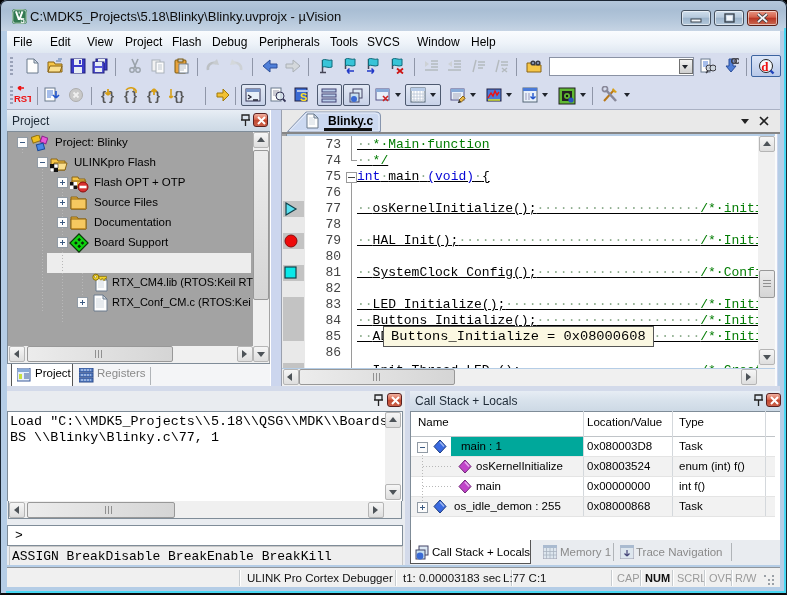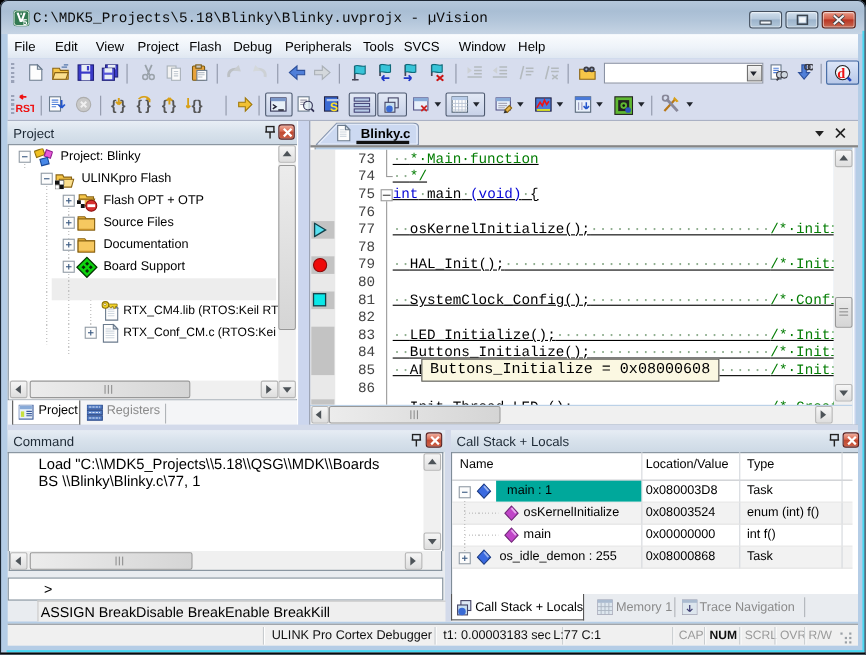--- a/index.html
+++ b/index.html
@@ -5,21 +5,21 @@
 * { margin:0; padding:0; box-sizing:border-box; }
 html,body { width:787px; height:595px; overflow:hidden; background:#000; }
 body { font-family:"Liberation Sans", sans-serif; font-size:13px; }
 .abs { position:absolute; }
 #win { position:absolute; left:0; top:0; width:787px; height:595px; background:#b5cde6; border-radius:7px 7px 0 0; }
 #winborder { position:absolute; left:0; top:0; width:787px; height:595px; border:1px solid #1b2633; border-bottom:2px solid #0a0a0a; border-radius:7px 7px 0 0; z-index:90; pointer-events:none; }
 #cyanR { position:absolute; right:1px; top:28px; width:2px; bottom:2px; background:#49d7f2; z-index:89; }
 #cyanB { position:absolute; left:6px; right:2px; bottom:2px; height:2px; background:#49d7f2; z-index:89; }
 
 #titlebar { position:absolute; left:1px; top:1px; width:785px; height:30px; border-radius:6px 6px 0 0; background:linear-gradient(180deg,#b4c7db 0%,#a9bed4 30%,#b3c6da 60%,#c6d4e4 100%); }
-#title { position:absolute; left:29px; top:8px; color:#0c0c0c; font-size:13px;font-family:Liberation Mono, monospace; }
+#title { position:absolute; left:29px; top:8px; color:#0c0c0c; font-size:13px; }
 .capbtn { position:absolute; top:9px; height:16px; border:1px solid #44505f; border-radius:3px; box-shadow:inset 0 0 0 1px rgba(255,255,255,.55); background:linear-gradient(180deg,#cfdeec 0%,#b6c9dc 45%,#9cb4cc 50%,#b4c8da 100%); }
 #btnclose { background:linear-gradient(180deg,#e79684 0%,#d4604a 45%,#b93422 50%,#c96a52 100%); border-color:#5c1e14; }
 .glyph { position:absolute; left:0; right:0; top:0; bottom:0; }
 
 #menubar { position:absolute; left:7px; top:31px; width:773px; height:22px; background:linear-gradient(180deg,#fafcfe 0%,#eef3f9 55%,#dfe7f1 100%); }
 .mi { position:absolute; top:4px; color:#000; font-size:12px; }
 
 #toolbars { position:absolute; left:7px; top:53px; width:773px; height:57px; background:#d7ddee; border-bottom:1px solid #aab1c4; }
 .grip { position:absolute; width:3px; height:20px; background-image:repeating-linear-gradient(180deg,#9aa2b8 0 2px,transparent 2px 4px); }
 .tsep { position:absolute; width:1px; height:18px; background:#8f96a8; }
@@ -37,28 +37,28 @@
 .sbb { position:absolute; background:linear-gradient(180deg,#f6f6f6,#dedede); border:1px solid #b5b5b5; border-radius:2px; }
 .sbt { position:absolute; background:linear-gradient(180deg,#ececec,#d5d5d5); border:1px solid #989898; border-radius:2px; }
 .sbth { position:absolute; background:linear-gradient(90deg,#ececec,#d5d5d5); border:1px solid #989898; border-radius:2px; }
 .arr { position:absolute; width:0; height:0; }
 .arrU { border-left:4px solid transparent; border-right:4px solid transparent; border-bottom:5px solid #4d5358; }
 .arrD { border-left:4px solid transparent; border-right:4px solid transparent; border-top:5px solid #4d5358; }
 .arrL { border-top:4px solid transparent; border-bottom:4px solid transparent; border-right:5px solid #4d5358; }
 .arrR { border-top:4px solid transparent; border-bottom:4px solid transparent; border-left:5px solid #4d5358; }
 
 #projpanel { position:absolute; left:7px; top:110px; width:263px; height:280px; background:#e9ecf0; }
-#tree { position:absolute; left:0px; top:21px; width:280px; height:233px; background:#ffffff; border:1px solid #7f8c98; }
+#tree { position:absolute; left:0px; top:21px; width:280px; height:233px; background:#a3a3a3; border:1px solid #7f8c98; }
 .trow { position:absolute; left:0; height:20px; width:100%; white-space:nowrap; }
 .trow .lbl { position:absolute; top:3px; color:#000; font-size:11.5px; }
 .ebox { position:absolute; width:11px; height:11px; top:4px; border:1px solid #919ba5; background:#fcfcfc; }
 .ebox i { position:absolute; background:#3b5a82; }
 .ebox .h { left:2px; top:4px; width:5px; height:1px; }
 .ebox .v { left:4px; top:2px; width:1px; height:5px; }
-mono, .mono { font-family:Liberation Sans, sans-serif;margin-left:25px; }
+mono, .mono { font-family:Liberation Mono, monospace; }
 
 #editor { position:absolute; left:282px; top:110px; width:498px; height:278px; }
 #tabbar { position:absolute; left:0; top:0; width:498px; height:24px; background:#e9e9e9; border-bottom:2px solid #868686; }
 #code { position:absolute; left:0px; top:26px; width:476px; height:232px; background:#fff; overflow:hidden; }
 #gutter { position:absolute; left:0; top:0; width:23px; height:232px; background:#e9e9e9; }
 .lnum { position:absolute; left:23px; width:36px; text-align:right; color:#444; font-family:"Liberation Mono",monospace; font-size:13px; }
 .cl { position:absolute; left:75px; white-space:pre; font-family:"Liberation Mono",monospace; font-size:13px; color:#000;text-decoration:underline; }
 .k { color:#0606d6; }
 .g { color:#047d04; }
 .dt { color:#8fae8f; }
@@ -605,23 +605,20 @@
     <div class="sbb" style="left:1px;top:259px;width:16px;height:16px"></div>
       <div class="arr arrL" style="left:5px;top:263px"></div>
     <div class="sbth" style="left:17px;top:259px;width:156px;height:16px"></div>
     <div class="abs" style="left:91px;top:263px;width:1px;height:8px;background:#909090;box-shadow:3px 0 0 #909090,6px 0 0 #909090"></div>
     <div class="sbb" style="left:459px;top:259px;width:16px;height:16px"></div>
       <div class="arr arrR" style="left:464px;top:263px"></div>
     <div class="abs" style="left:0;top:276px;width:498px;height:2px;background:#9aa0aa"></div>
   </div>
   <div class="abs" style="left:7px;top:386px;width:773px;height:5px;background:#d3daea;z-index:6"></div>
   <div id="command">
-    <div class="phead" style="left:0;top:0;width:398px;height:21px">
-        <div class="pt">Command</div>
-      </div>
     <svg class="pin" style="left:367px;top:4px" viewBox="0 0 9 13">
         <path d="M1 1h7v5H1z M4.5 6v6 M0 6h9" stroke="#222" fill="none" stroke-width="1.3"></path>
       </svg>
     <div class="closebox" style="left:380px;top:3px">
         <svg width="11" height="10" viewBox="0 0 11 10">
           <path d="M2 1l7 7M9 1l-7 7" stroke="#fff" stroke-width="2"></path>
         </svg>
       </div>
     <div class="abs" style="left:0px;top:21px;width:396px;height:90px;background:#fff;border:1px solid #7f8c98;border-bottom:none"></div>
     <div class="abs mono" style="left:3px;top:24px;font-size:13.4px;white-space:pre">Load "C:\\MDK5_Projects\\5.18\\QSG\\MDK\\Boards</div>

